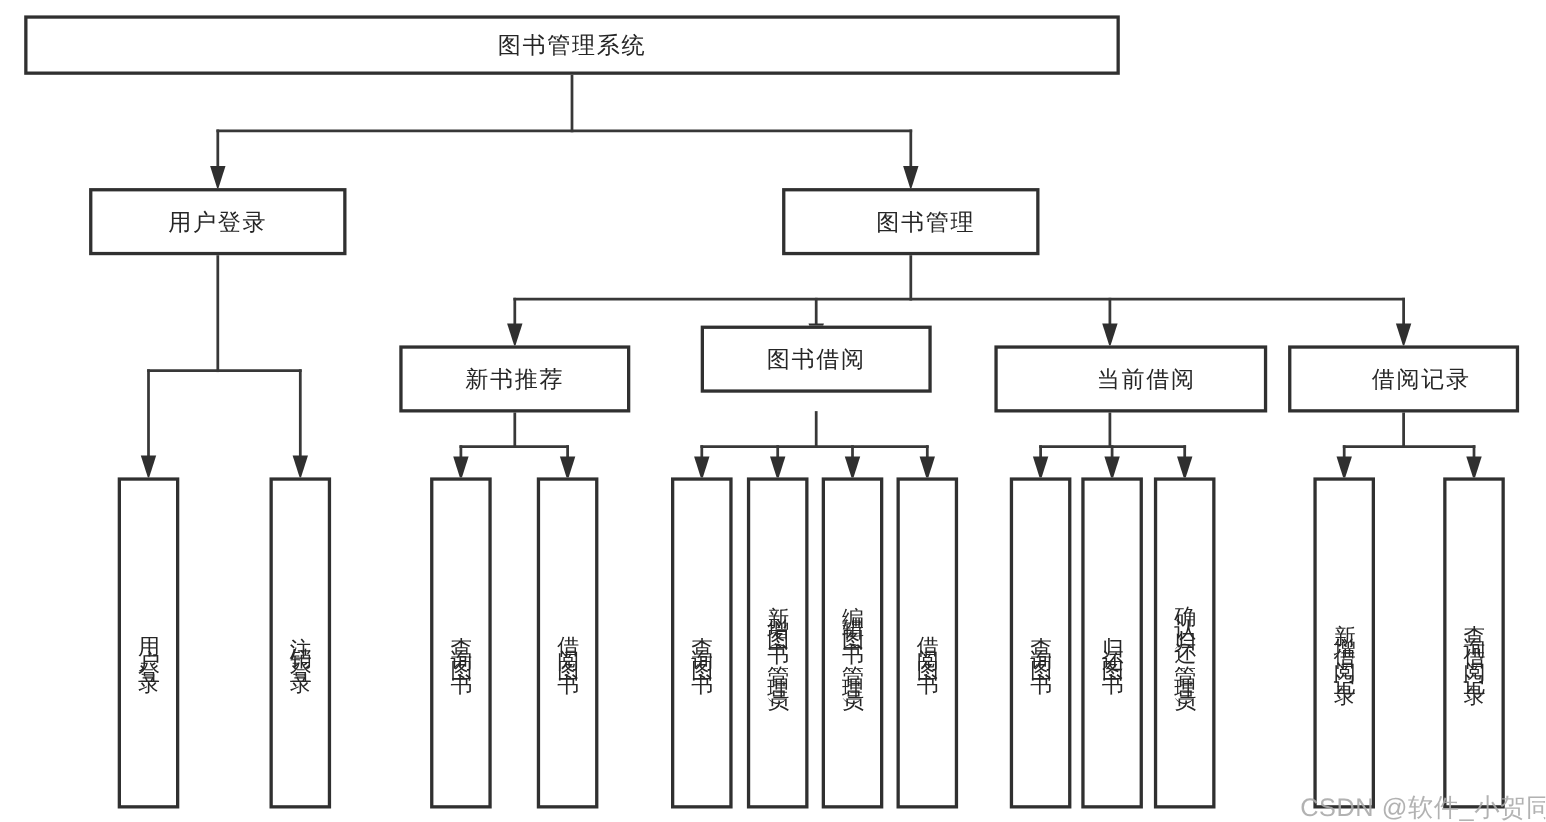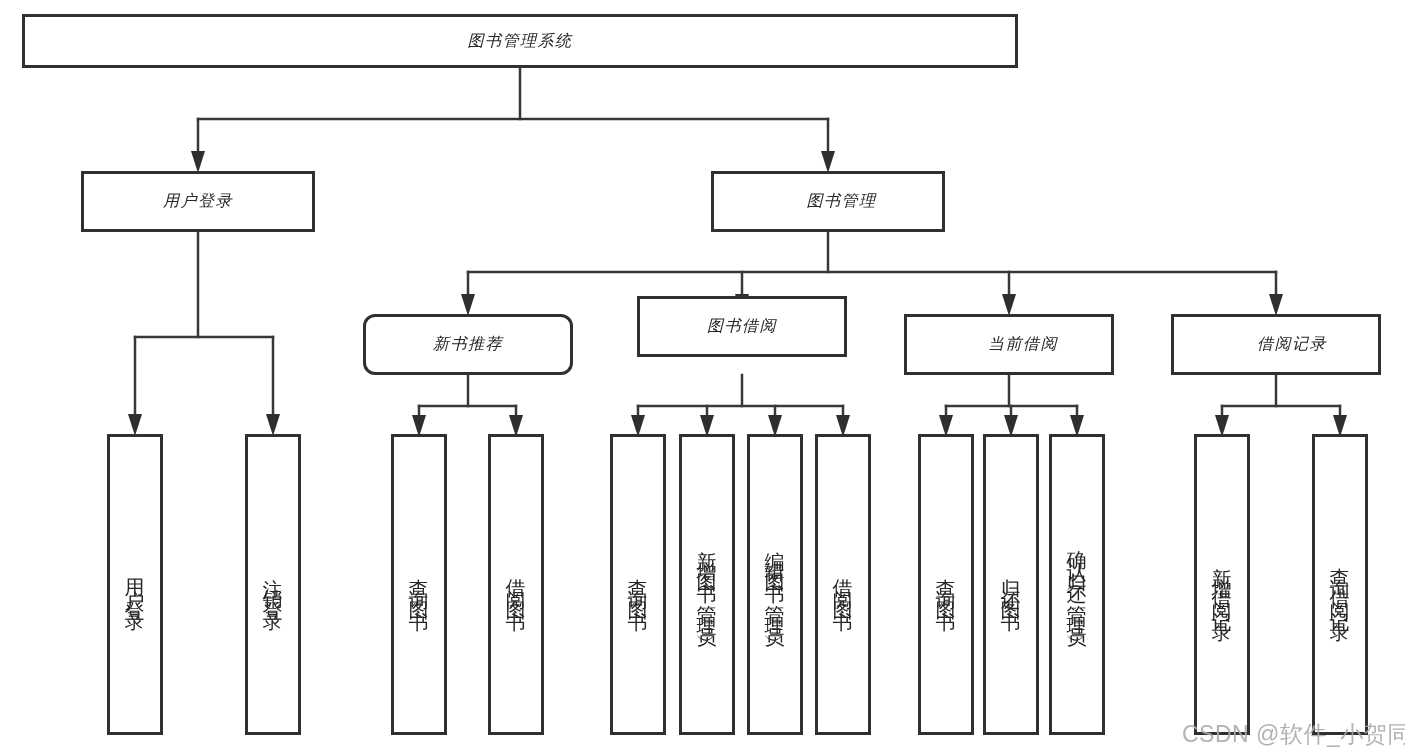--- a/index.html
+++ b/index.html
@@ -13,21 +13,21 @@
   svg.connectors{position:absolute;left:0;top:0;z-index:1;}
   .box{
     position:absolute;
     background:#ffffff;
     border:3px solid #303030;
     box-sizing:border-box;
     display:flex;align-items:center;justify-content:center;
     color:#262626;
     z-index:2;
   }
-  .hbox{font-size:16px;letter-spacing:1.5px;white-space:nowrap;font-style:italic;}
+  .hbox{font-size:21px;letter-spacing:1.5px;white-space:nowrap;}
   .vbox .vtext{
     writing-mode:vertical-rl;
     text-orientation:mixed;
     font-size:20px;
     letter-spacing:11px;
     line-height:1.1;
     white-space:nowrap;
   }
   .watermark{
     position:absolute;
@@ -114,27 +114,27 @@
     <span>图书管理系统</span>
   </div>
 
   <div class="box hbox" style="left:81px;top:171px;width:234px;height:61px;">
     <span>用户登录</span>
   </div>
   <div class="box hbox" style="left:711px;top:171px;width:234px;height:61px;padding-left:27px;">
     <span>图书管理</span>
   </div>
 
-  <div class="box hbox" style="left:363px;top:314px;width:210px;height:61px;border-radius:12px;">
+  <div class="box hbox" style="left:363px;top:314px;width:210px;height:61px;">
     <span>新书推荐</span>
   </div>
   <div class="box hbox" style="left:637px;top:296px;width:210px;height:61px;">
     <span>图书借阅</span>
   </div>
-  <div class="box hbox" style="left:904px;top:314px;width:210px;height:61px;padding-left:28px;">
+  <div class="box hbox" style="left:904px;top:314px;width:248px;height:61px;padding-left:28px;">
     <span>当前借阅</span>
   </div>
   <div class="box hbox" style="left:1171px;top:314px;width:210px;height:61px;padding-left:32px;">
     <span>借阅记录</span>
   </div>
 
   <div class="box vbox" style="left:107px;top:434px;width:56px;height:301px;">
     <span class="vtext">用户登录</span>
   </div>
   <div class="box vbox" style="left:245px;top:434px;width:56px;height:301px;">

